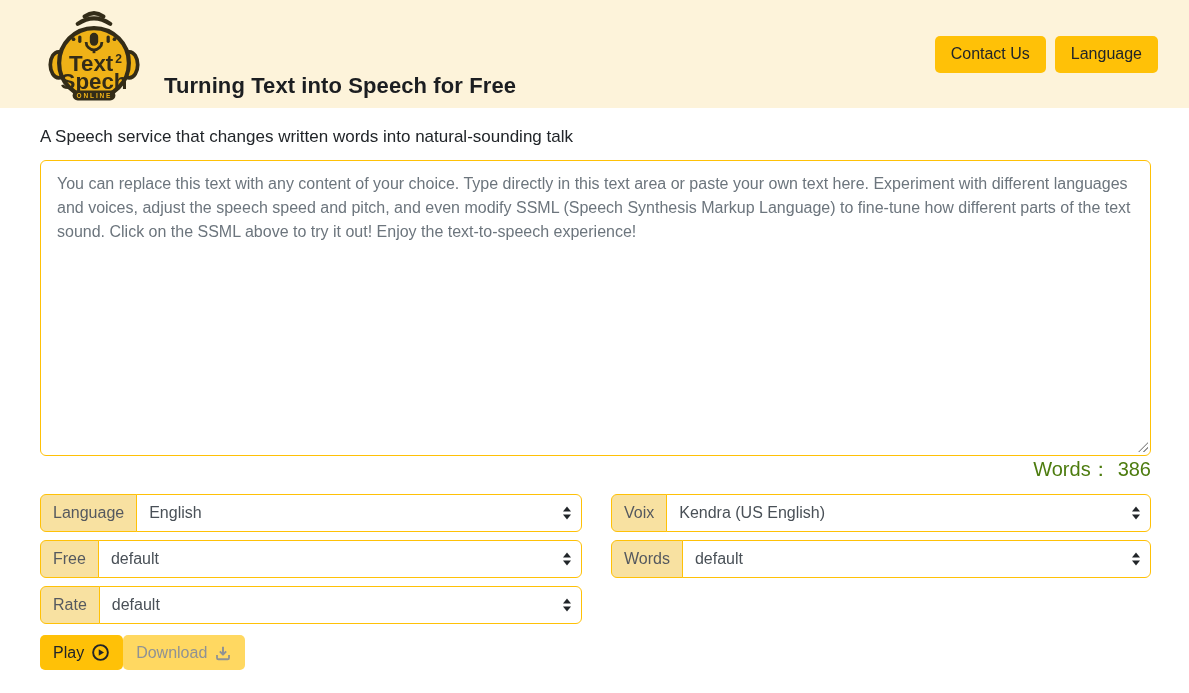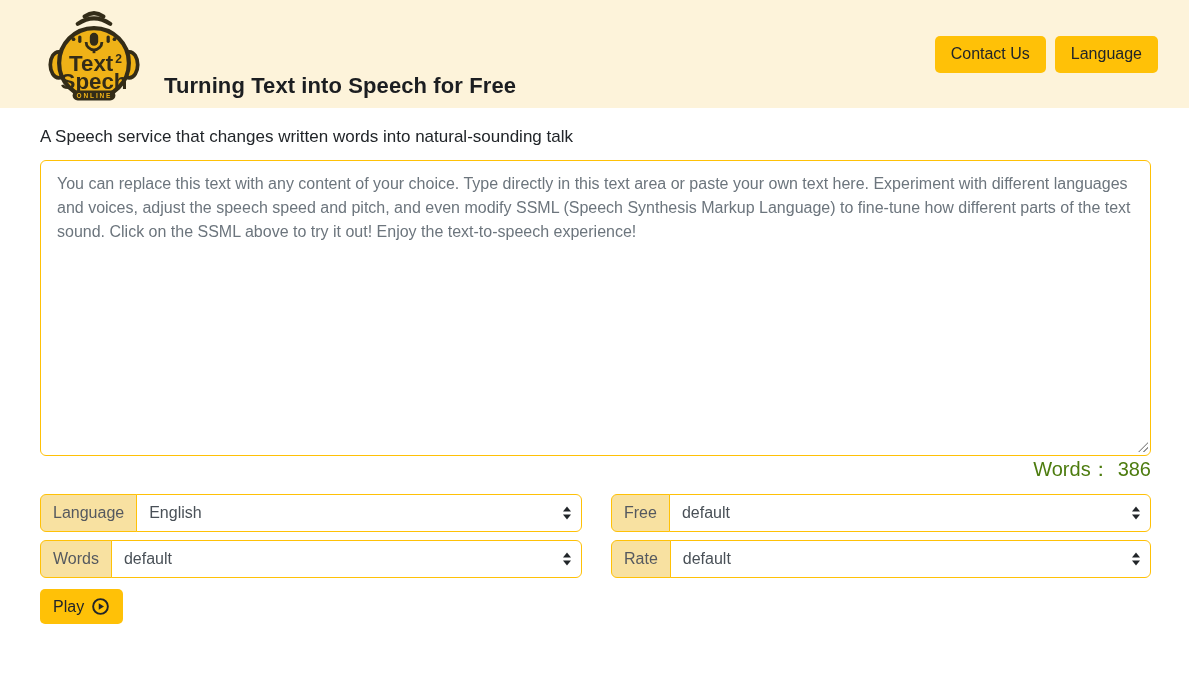--- a/index.html
+++ b/index.html
@@ -127,20 +127,27 @@
 
   <div class="controls">
     <div class="igroup">
       <span class="ilabel">Language</span>
       <div class="iselect">
         <span>English</span>
         <span class="updown"></span>
       </div>
     </div>
 
+    <div class="igroup">
+      <span class="ilabel">Voix</span>
+      <div class="iselect">
+        <span>Kendra (US English)</span>
+        <span class="updown"></span>
+      </div>
+    </div>
 
     <div class="igroup">
       <span class="ilabel">Free</span>
       <div class="iselect">
         <span>default</span>
         <span class="updown"></span>
       </div>
     </div>
 
     <div class="igroup">
@@ -161,14 +168,22 @@
   </div>
 
   <div class="actions">
     <button class="btn btn-play">
       <span>Play</span>
       <svg width="19" height="19" viewBox="0 0 24 24">
         <circle cx="12" cy="12" r="9.3" fill="none" stroke="#212529" stroke-width="2.4"></circle>
         <path d="M9.8 7.8 L16.4 12 L9.8 16.2 Z" fill="#212529"></path>
       </svg>
     </button>
+    <button class="btn btn-download">
+      <span>Download</span>
+      <svg width="18" height="18" viewBox="0 0 24 24">
+        <path d="M12 3.5 V13" stroke="#8f9294" stroke-width="2.6" fill="none"></path>
+        <path d="M7.8 9.8 L12 14.2 L16.2 9.8" stroke="#8f9294" stroke-width="2.6" fill="none" stroke-linejoin="round"></path>
+        <path d="M4 14.5 V18.6 Q4 20.3 5.8 20.3 H18.2 Q20 20.3 20 18.6 V14.5" stroke="#8f9294" stroke-width="2.4" fill="none"></path>
+      </svg>
+    </button>
   </div>
 </div>
 
 </body></html>

